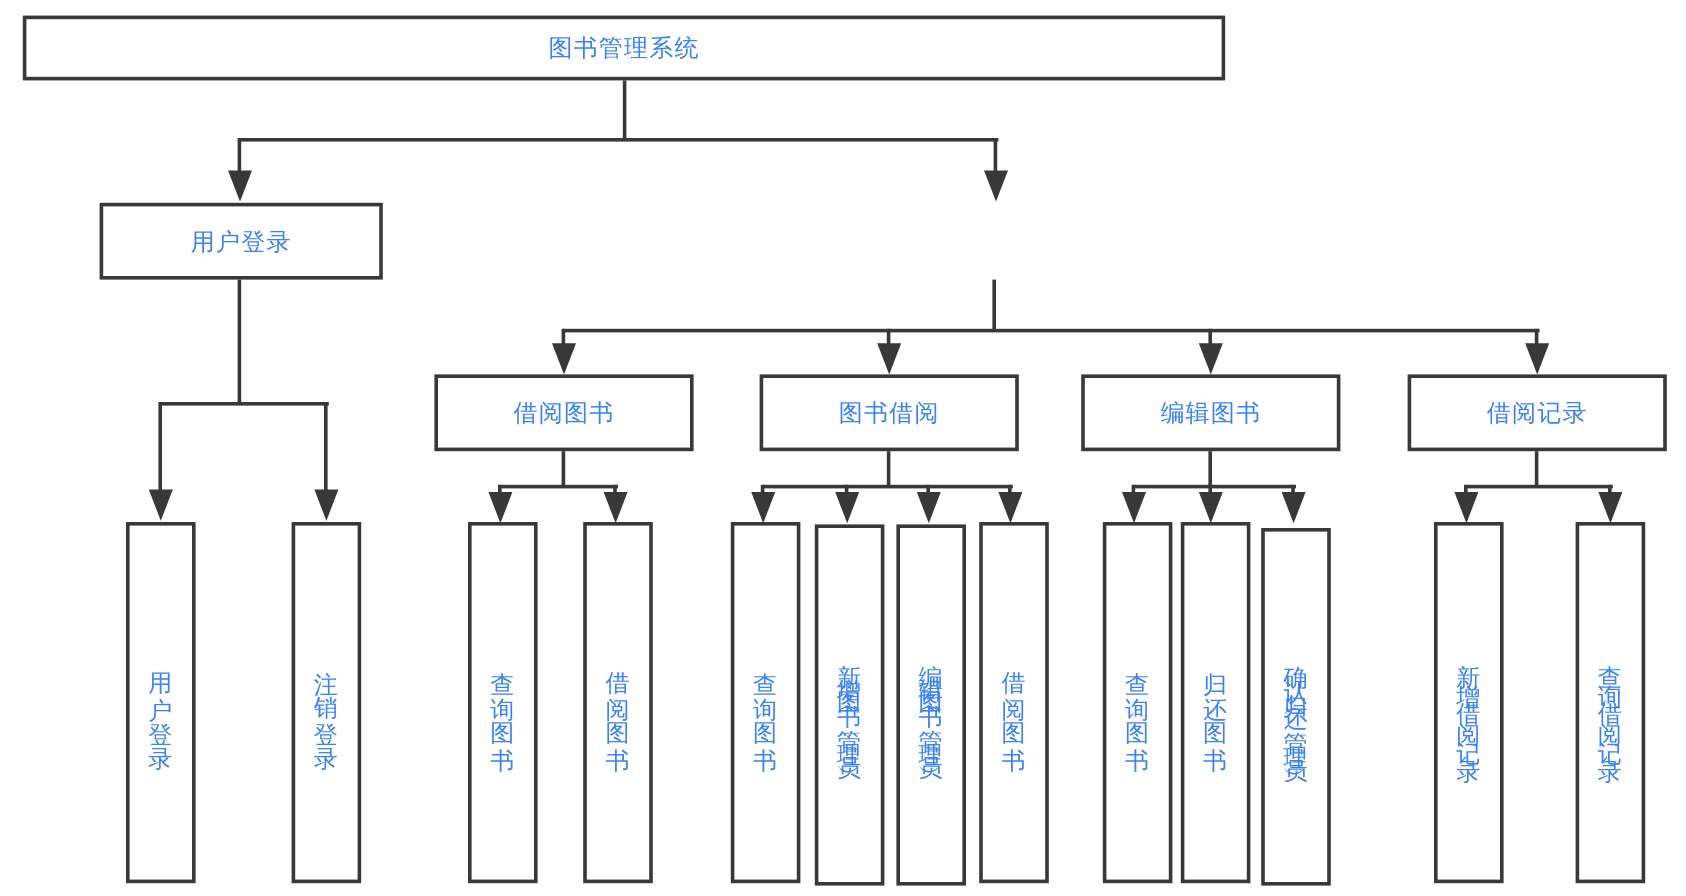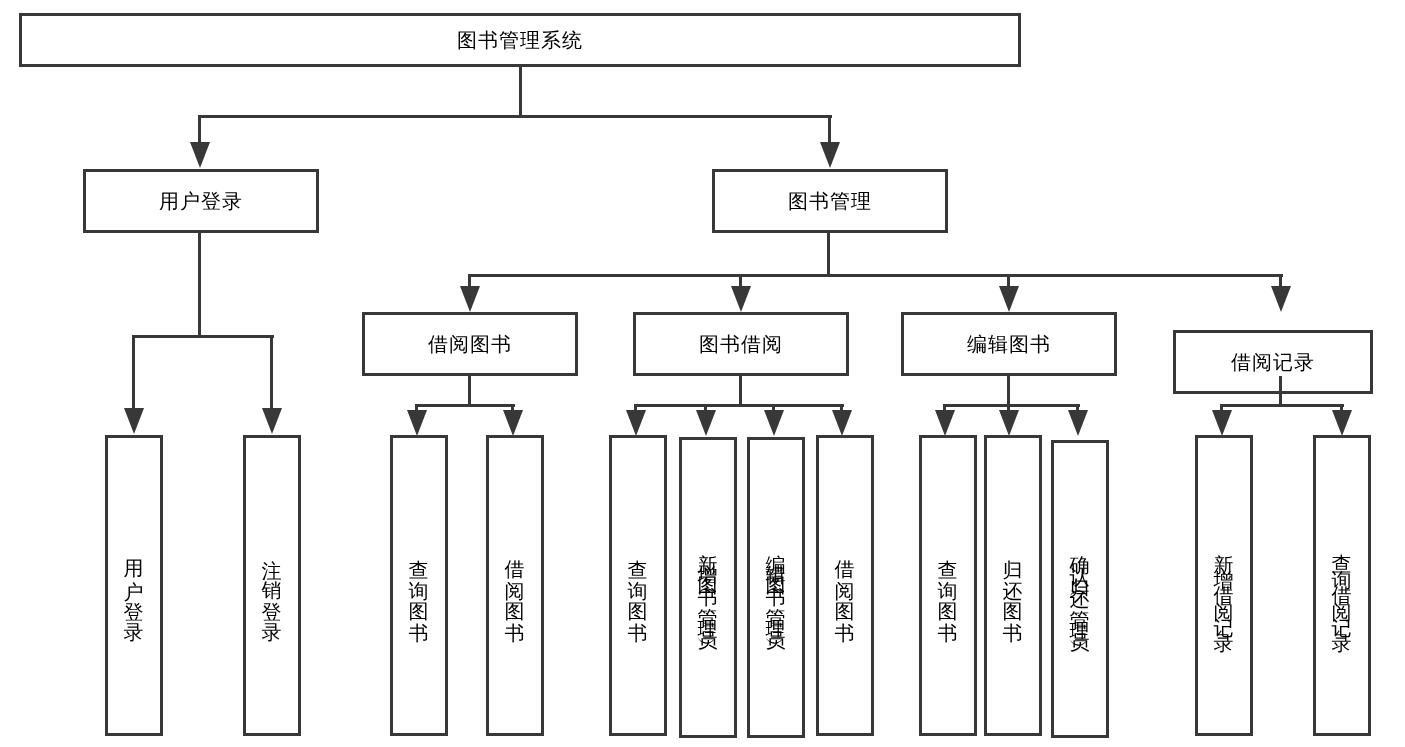--- a/index.html
+++ b/index.html
@@ -2,21 +2,21 @@
 <html><head>
 <meta charset="utf-8">
 <style>
   html, body { margin:0; padding:0; background:#ffffff; }
   #canvas {
     position:relative; width:1405px; height:747px; background:#ffffff;
     font-family:"DejaVu Sans","Liberation Sans",sans-serif; overflow:hidden;
   }
   .box {
     position:absolute; box-sizing:border-box; background:#ffffff;
-    border:3px solid #383838; color:#000000;
+    border:3px solid #383838; color:#3b82f6;
     display:flex; align-items:center; justify-content:center;
   }
   .hlabel { font-size:20px; letter-spacing:1px; white-space:nowrap; }
   .leaf .vtext {
     writing-mode:vertical-rl; text-orientation:mixed;
     font-size:20px; line-height:1; white-space:nowrap;
   }
   .ls4 { letter-spacing:21px; }
   .ls6 { letter-spacing:16px; }
   .ls9 { letter-spacing:11px; }
@@ -44,23 +44,20 @@
   <div class="vl" style="left:519px; top:67px; height:50px;"></div>
   <div class="hl" style="left:199px; top:115px; width:633px;"></div>
   <div class="vl" style="left:198px; top:115px; height:29px;"></div>
   <div class="ah" style="left:190px; top:142px;"></div>
   <div class="vl" style="left:828px; top:115px; height:29px;"></div>
   <div class="ah" style="left:820px; top:142px;"></div>
 
   <div class="box hlabel" style="left:83px; top:169px; width:236px; height:64px;">
     <span>用户登录</span>
   </div>
-  <div class="box hlabel" style="left:712px; top:169px; width:236px; height:64px;">
-    <span>图书管理</span>
-  </div>
 
   <div class="vl" style="left:198px; top:233px; height:104px;"></div>
   <div class="hl" style="left:133px; top:335px; width:141px;"></div>
   <div class="vl" style="left:132px; top:335px; height:76px;"></div>
   <div class="ah" style="left:124px; top:408px;"></div>
   <div class="vl" style="left:270px; top:335px; height:76px;"></div>
   <div class="ah" style="left:262px; top:408px;"></div>
 
   <div class="vl" style="left:827px; top:233px; height:43px;"></div>
   <div class="hl" style="left:469px; top:274px; width:814px;"></div>
@@ -75,21 +72,21 @@
 
   <div class="box hlabel" style="left:362px; top:312px; width:216px; height:64px;">
     <span>借阅图书</span>
   </div>
   <div class="box hlabel" style="left:633px; top:312px; width:216px; height:64px;text-align:center;">
     <span>图书借阅</span>
   </div>
   <div class="box hlabel" style="left:901px; top:312px; width:216px; height:64px;">
     <span>编辑图书</span>
   </div>
-  <div class="box hlabel" style="left:1173px; top:312px; width:200px; height:64px;margin-top:18px;">
+  <div class="box hlabel" style="left:1173px; top:312px; width:216px; height:64px;">
     <span>借阅记录</span>
   </div>
 
   <div class="vl" style="left:468px; top:376px; height:30px;"></div>
   <div class="hl" style="left:416px; top:404px; width:99px;"></div>
   <div class="vl" style="left:415px; top:404px; height:8px;"></div>
   <div class="ah" style="left:407px; top:410px;"></div>
   <div class="vl" style="left:511px; top:404px; height:8px;"></div>
   <div class="ah" style="left:503px; top:410px;"></div>
 

